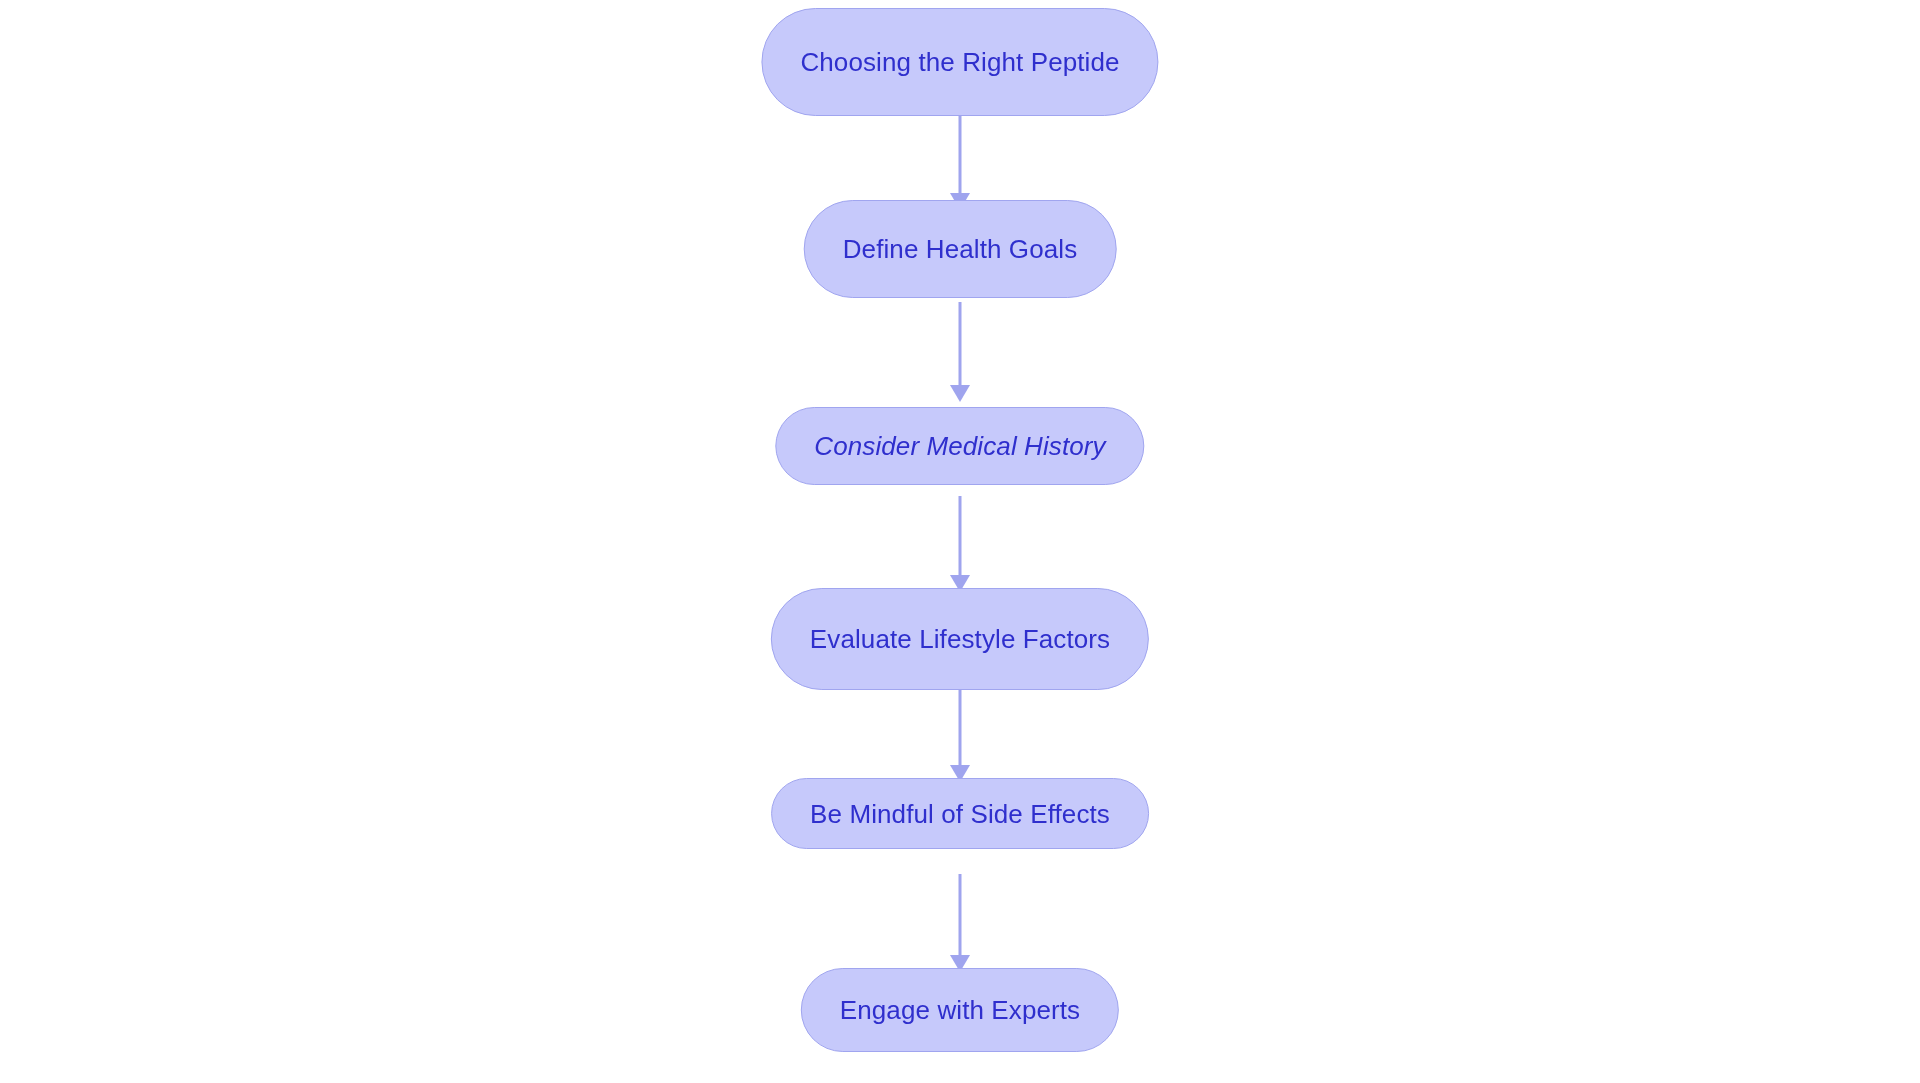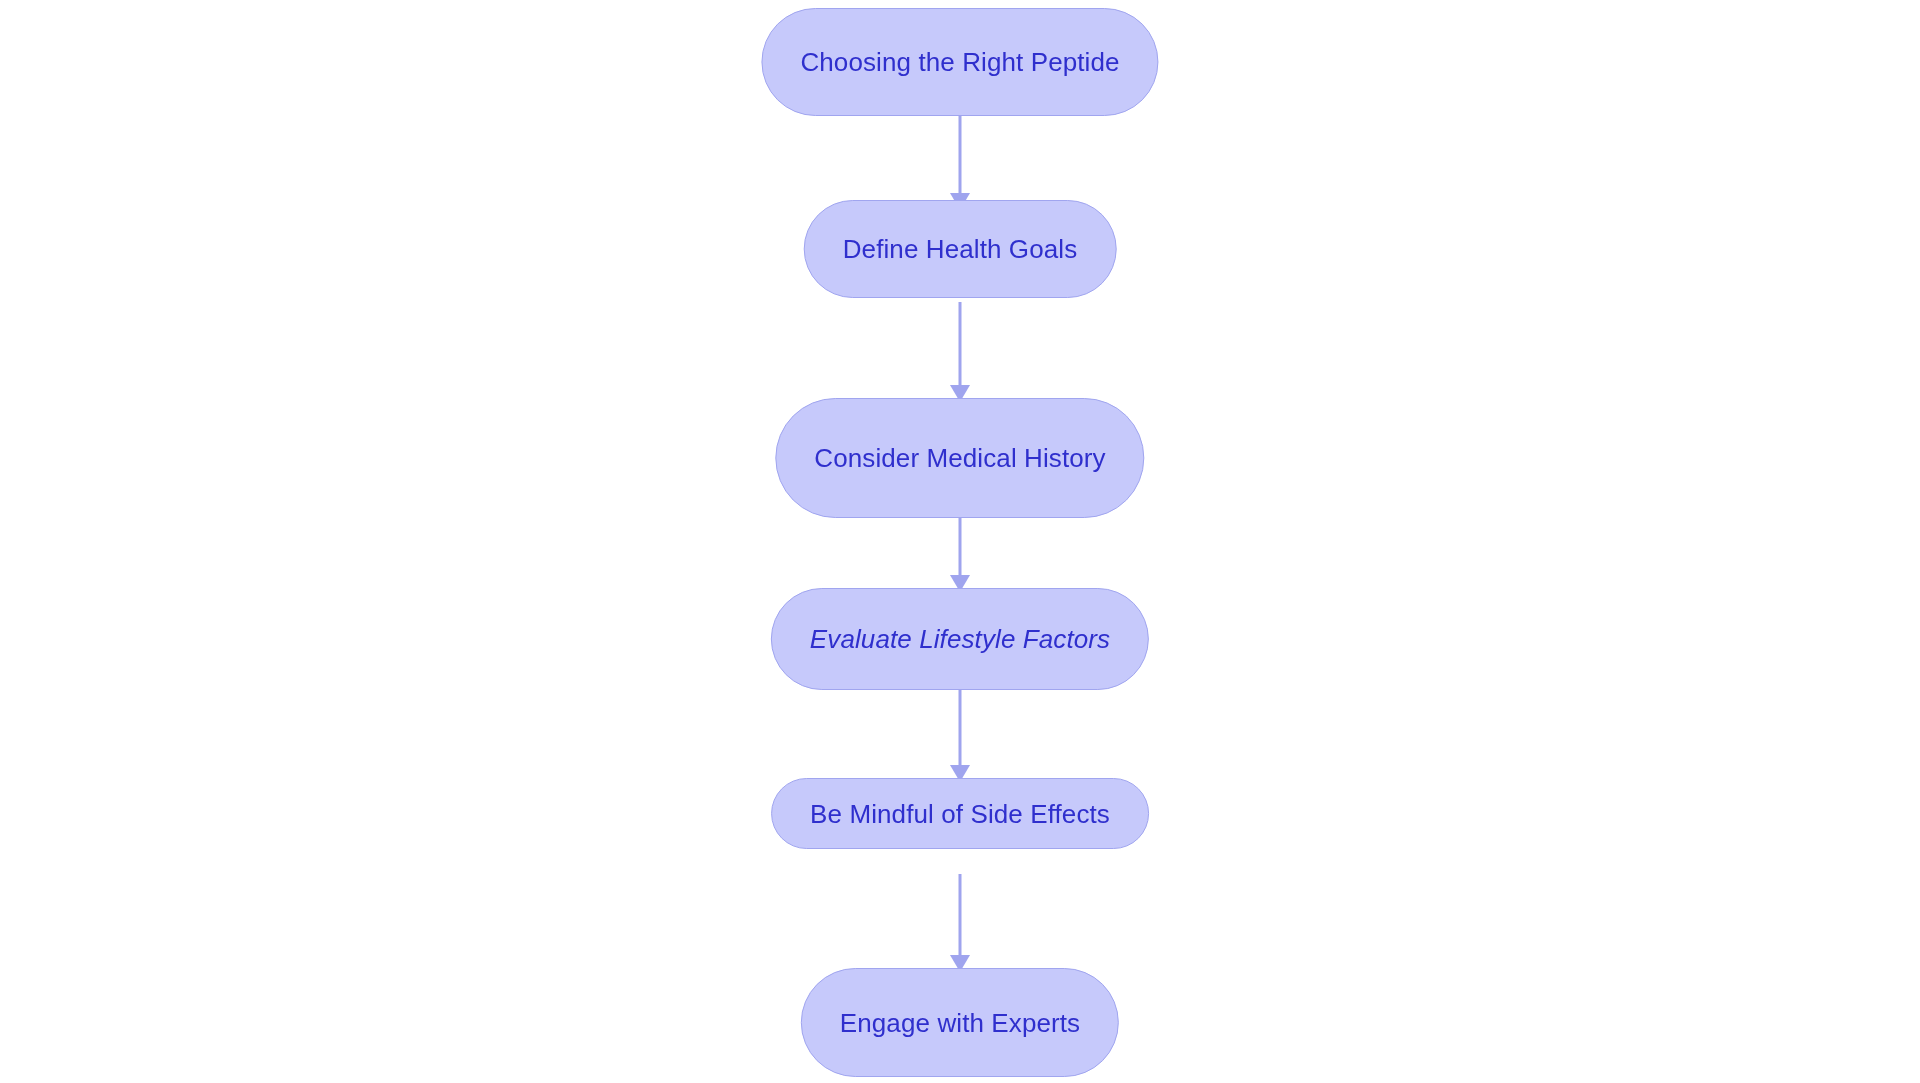--- a/index.html
+++ b/index.html
@@ -44,24 +44,24 @@
     font-size: 26px;
     font-weight: 400;
     letter-spacing: 0.1px;
     line-height: 1;
     font-family: "Liberation Sans", "DejaVu Sans", sans-serif;
   }
 
   
   .node-0 { top: 8px;   height: 108px; }
   .node-1 { top: 200px; height: 98px;  }
-  .node-2 { top: 398px; height: 120px; }
-  .node-3 { top: 588px; height: 102px; font-style: italic; }
+  .node-2 { top: 407px; height: 78px; font-style: italic; }
+  .node-3 { top: 588px; height: 102px; }
   .node-4 { top: 778px; height: 71px; }
-  .node-5 { top: 968px; height: 109px; }
+  .node-5 { top: 968px; height: 84px; }
 
   
   .connector {
     position: absolute;
     left: 50%;
     transform: translateX(-50%);
     width: 24px;
     z-index: 1;
   }
   .connector-line {

